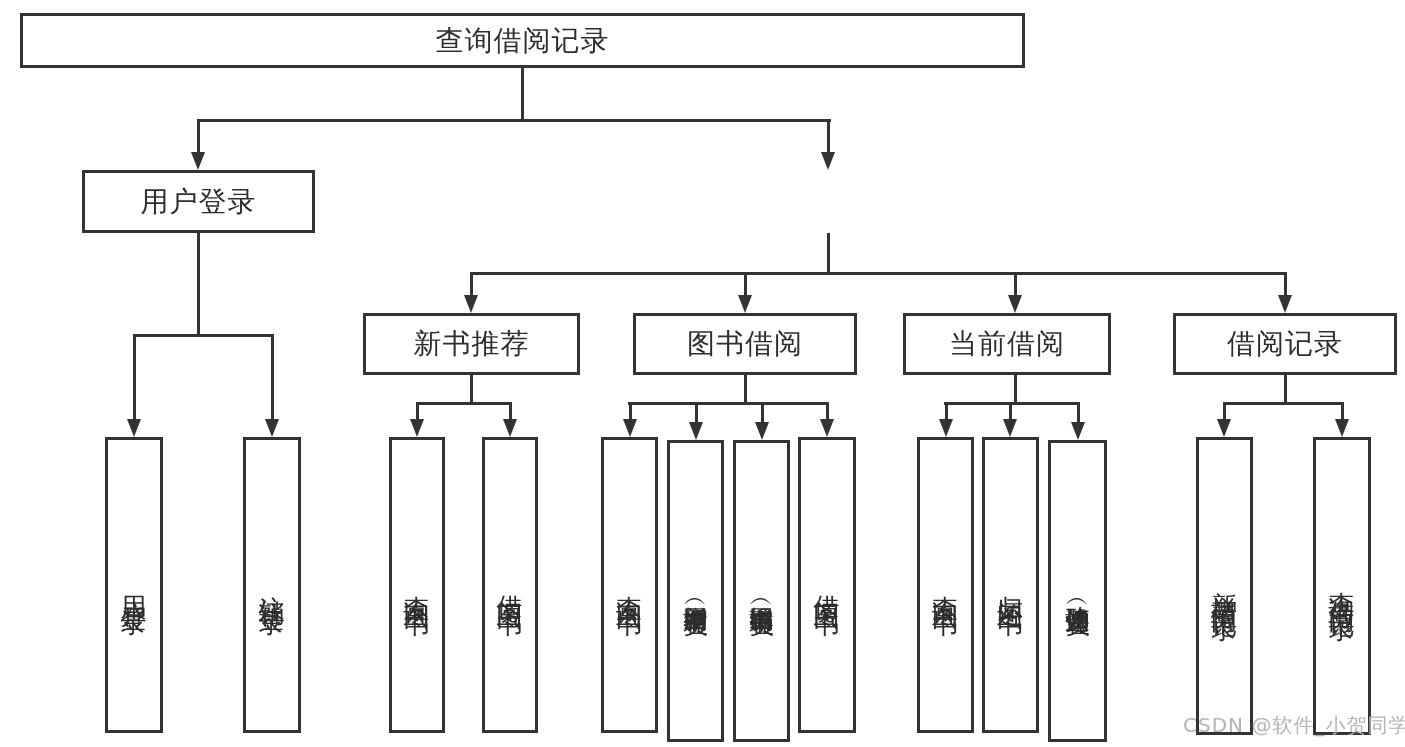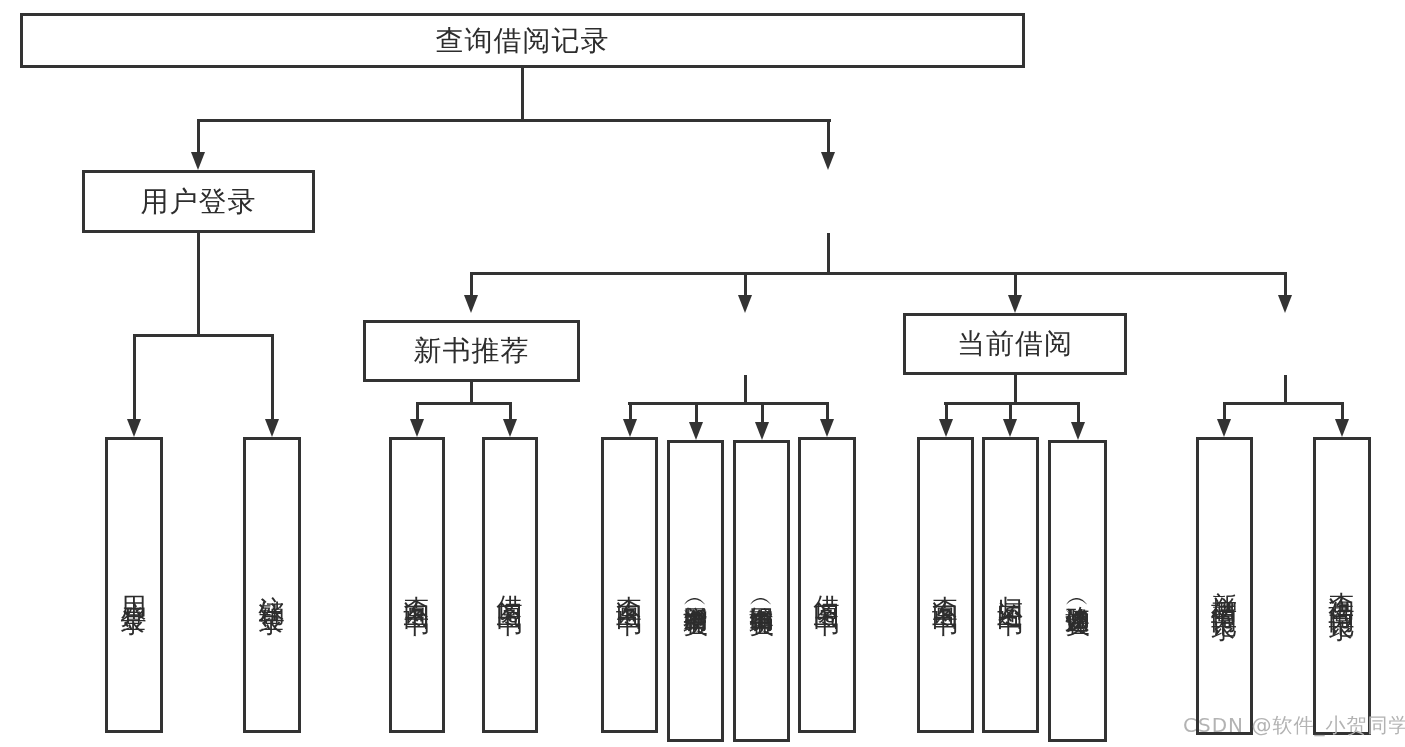--- a/index.html
+++ b/index.html
@@ -137,25 +137,27 @@
   <div class="vl" style="left:1223px;top:402px;height:18px"></div>
   <div class="ar" style="left:1217px;top:419px"></div>
   <div class="vl" style="left:1341px;top:402px;height:18px"></div>
   <div class="ar" style="left:1335px;top:419px"></div>
 
   <div class="box hbox" style="left:20px;top:13px;width:1005px;height:55px">查询借阅记录</div>
 
   <div class="box hbox" style="left:82px;top:170px;width:233px;height:63px">用户登录</div>
 
 
-  <div class="box hbox" style="left:363px;top:320px;width:217px;height:62px">新书推荐</div>
+  <div class="box hbox" style="left:363px;top:313px;width:217px;height:62px">新书推荐</div>
 
+  <div class="box hbox" style="left:633px;top:313px;width:224px;height:62px">图书借阅</div>
 
-  <div class="box hbox" style="left:903px;top:313px;width:224px;height:62px">当前借阅</div>
+  <div class="box hbox" style="left:903px;top:313px;width:208px;height:62px">当前借阅</div>
 
+  <div class="box hbox" style="left:1173px;top:313px;width:224px;height:62px">借阅记录</div>
 
   <div class="box vbox" style="left:105px;top:437px;width:58px;height:296px">用户登录</div>
 
   <div class="box vbox" style="left:243px;top:437px;width:58px;height:296px">注销登录</div>
 
   <div class="box vbox" style="left:389px;top:437px;width:56px;height:296px">查询图书</div>
 
   <div class="box vbox" style="left:482px;top:437px;width:56px;height:296px">借阅图书</div>
 
   <div class="box vbox" style="left:601px;top:437px;width:57px;height:296px">查询图书</div>

